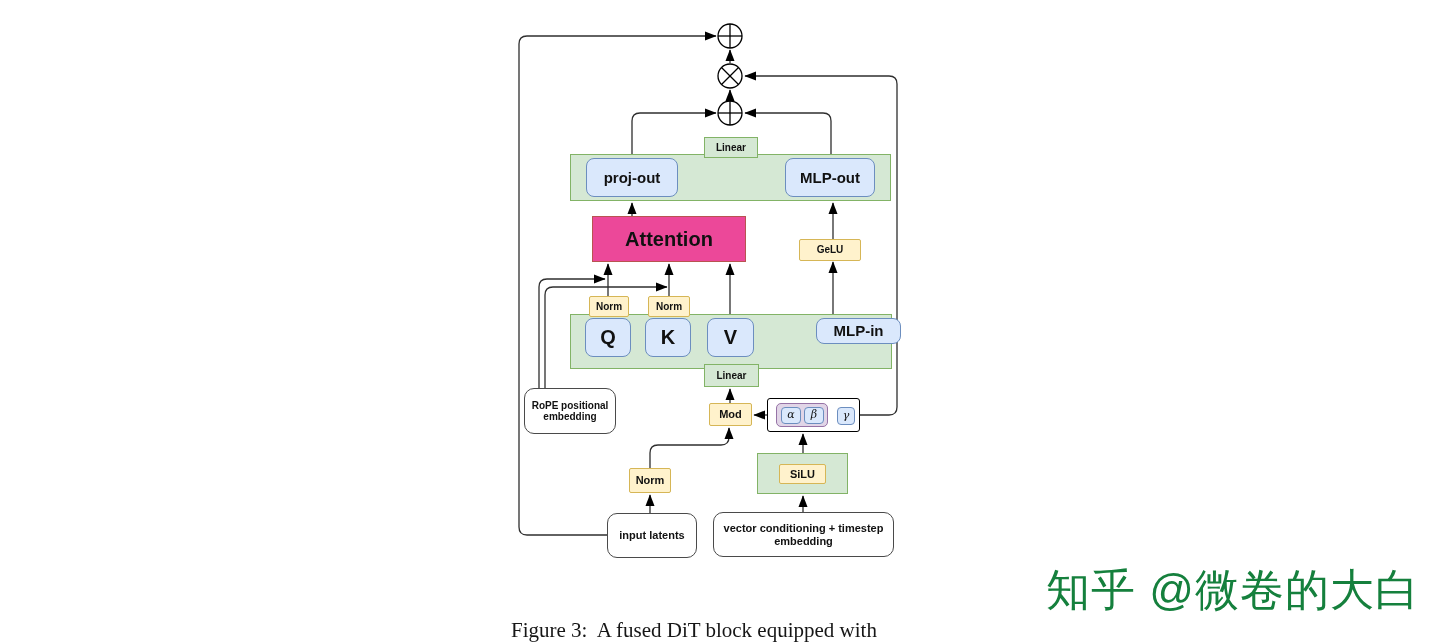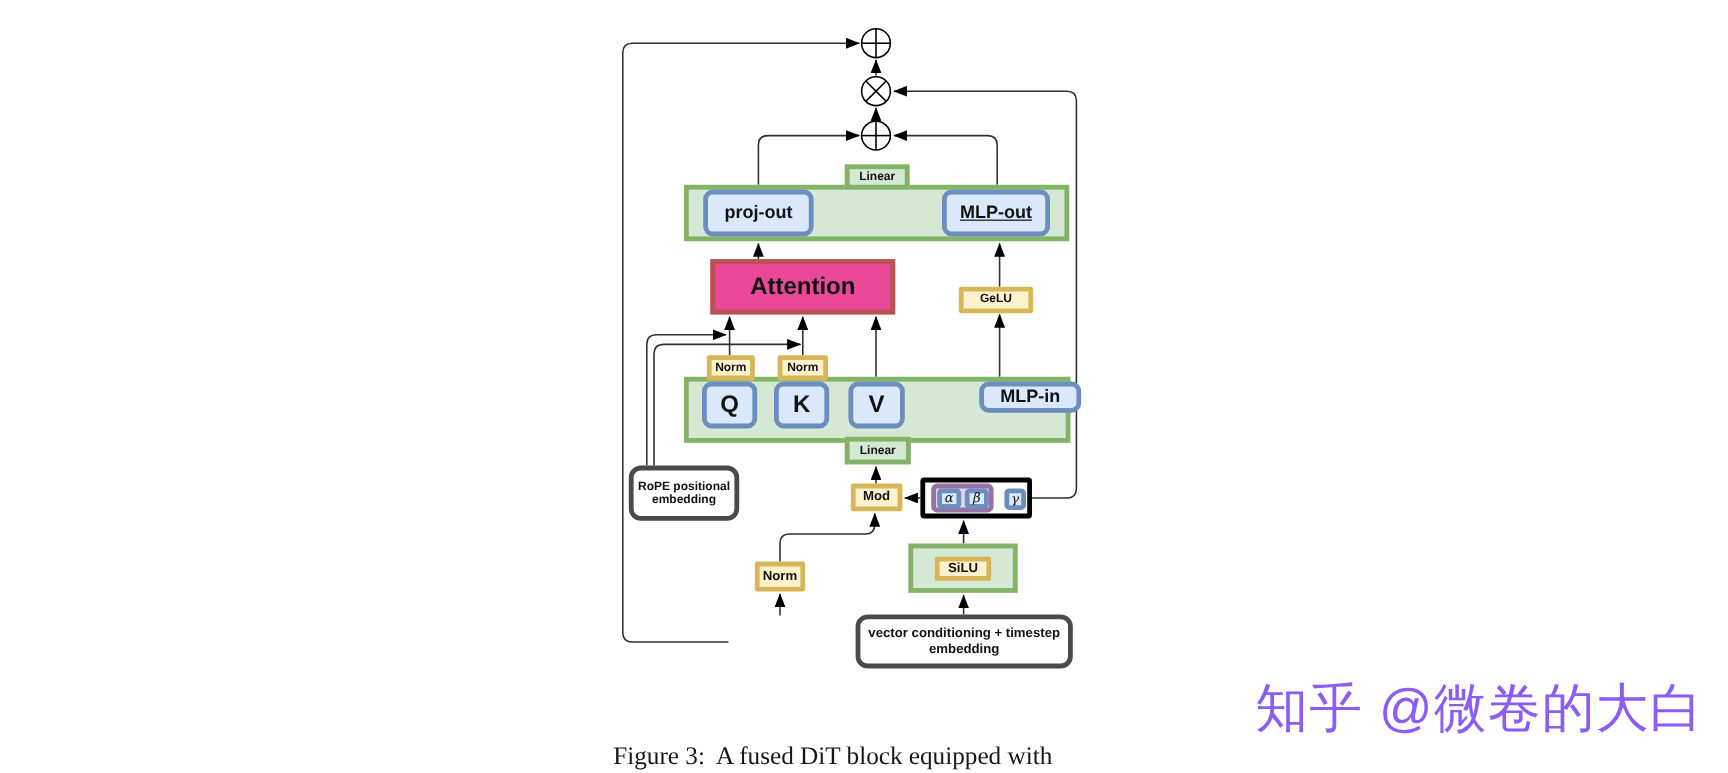--- a/index.html
+++ b/index.html
@@ -1,33 +1,33 @@
 <!DOCTYPE html>
 <html><head>
 <meta charset="utf-8">
 <style>
   html,body{margin:0;padding:0;background:#fff;}
   #canvas{position:relative;width:1440px;height:644px;background:#ffffff;overflow:hidden;
           font-family:"Liberation Sans",sans-serif;}
   #wires{position:absolute;left:0;top:0;z-index:1;}
   .box{position:absolute;box-sizing:border-box;display:flex;align-items:center;justify-content:center;
-       border:4px solid #701a75;color:#111;font-weight:bold;text-align:center;line-height:1.15;}
+       border:1px solid #701a75;color:#111;font-weight:bold;text-align:center;line-height:1.15;}
   .green{background:#d5e8d4;border-color:#82b366;}
   .blue{background:#dae8fc;border-color:#6c8ebf;border-radius:8px;}
   .yellow{background:#fff2cc;border-color:#d6b656;border-radius:2px;}
   .pink{background:#ec4899;border-color:#b85450;}
   .purple{background:#e1d5e7;border-color:#9673a6;border-radius:5px;}
   .white{background:#ffffff;border-color:#4a4a4a;border-radius:10px;}
   .z2{z-index:2;} .z3{z-index:3;} .z4{z-index:4;}
   .f10{font-size:10px;} .f11{font-size:11px;} .f19{font-size:15px;} .f20{font-size:20px;}
   .greek{font-family:"DejaVu Serif",serif;font-style:italic;font-weight:400;font-size:11px;border-radius:4px;}
   .bottom-label{align-items:flex-end;padding-bottom:7px;}
   #caption{position:absolute;left:511px;top:572px;z-index:2;color:#161616;
            font-family:"Liberation Serif",serif;font-size:21px;line-height:23.5px;white-space:pre-wrap;font-weight:400;}
-  #watermark{position:absolute;left:1046px;top:561px;z-index:2;color:#8b5cf6;font-size:44px;
+  #watermark{position:absolute;left:1046px;top:561px;z-index:2;color:#15803d;font-size:44px;
              letter-spacing:1px;font-weight:400;}
 </style>
 </head>
 <body>
 
 <div id="canvas">
 
   <svg id="wires" width="1440" height="644">
     <defs>
       <marker id="arrow" markerWidth="9" markerHeight="7" refX="8.5" refY="3.5" orient="auto">
@@ -71,21 +71,21 @@
         <circle cx="730" cy="113" r="12"></circle>
         <line x1="718" y1="113" x2="742" y2="113"></line>
         <line x1="730" y1="101" x2="730" y2="125"></line>
       </g>
     </g>
   </svg>
 
   <div class="box green f10 z3" style="left:704px;top:137px;width:54px;height:21px;">Linear</div>
   <div class="box green z2" style="left:570px;top:154px;width:321px;height:47px;"></div>
   <div class="box blue f19 z3" style="left:586px;top:158px;width:92px;height:39px;">proj-out</div>
-  <div class="box blue f19 z3" style="left:785px;top:158px;width:90px;height:39px;text-decoration:underline;">MLP-out</div>
+  <div class="box blue f19 z3" style="left:785px;top:158px;width:90px;height:39px;">MLP-out</div>
 
   <div class="box pink f20 z2" style="left:592px;top:216px;width:154px;height:46px;">Attention</div>
   <div class="box yellow f10 z2" style="left:799px;top:239px;width:62px;height:22px;">GeLU</div>
 
   <div class="box yellow f10 z3" style="left:589px;top:296px;width:40px;height:21px;">Norm</div>
   <div class="box yellow f10 z3" style="left:648px;top:296px;width:42px;height:21px;">Norm</div>
 
   <div class="box green z2" style="left:570px;top:314px;width:322px;height:55px;"></div>
   <div class="box blue f20 z3" style="left:585px;top:318px;width:46px;height:39px;">Q</div>
   <div class="box blue f20 z3" style="left:645px;top:318px;width:46px;height:39px;">K</div>
@@ -104,20 +104,21 @@
   <div class="box green f11 bottom-label z2" style="left:757px;top:453px;width:91px;height:41px;">Linear</div>
   <div class="box yellow f11 z3" style="left:779px;top:464px;width:47px;height:20px;">SiLU</div>
 
   <div class="box yellow f11 z2" style="left:629px;top:468px;width:42px;height:25px;">Norm</div>
 
   <div class="box white f10 z2" style="left:524px;top:388px;width:92px;height:46px;flex-direction:column;">
     <span>RoPE positional</span>
     <span>embedding</span>
   </div>
 
+  <div class="box white f11 z2" style="left:607px;top:513px;width:90px;height:45px;">input latents</div>
 
   <div class="box white f11 z2" style="left:713px;top:512px;width:181px;height:45px;flex-direction:column;">
     <span>vector conditioning + timestep</span>
     <span>embedding</span>
   </div>
 
   <div id="caption">
     <div>Figure 3:  A fused DiT block equipped with</div>
     
   </div>

